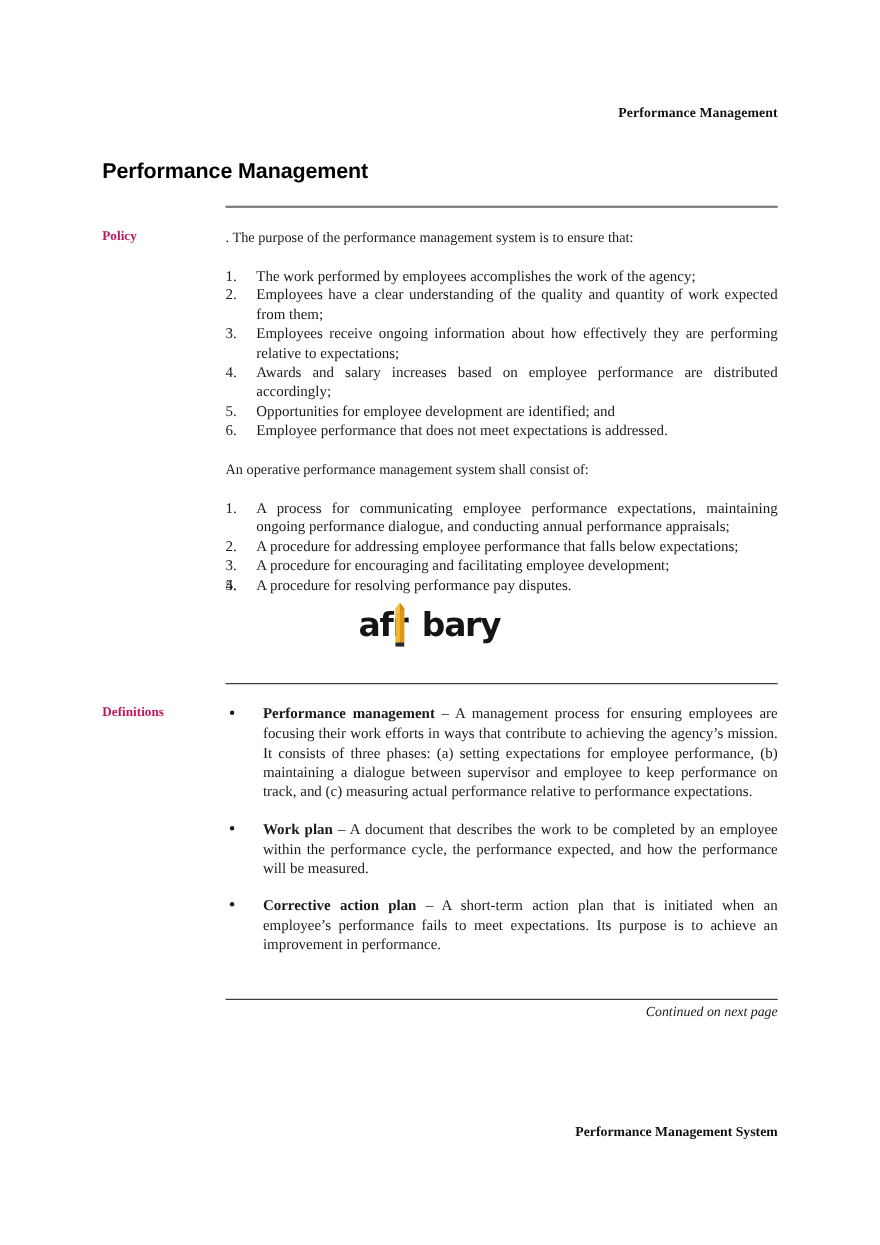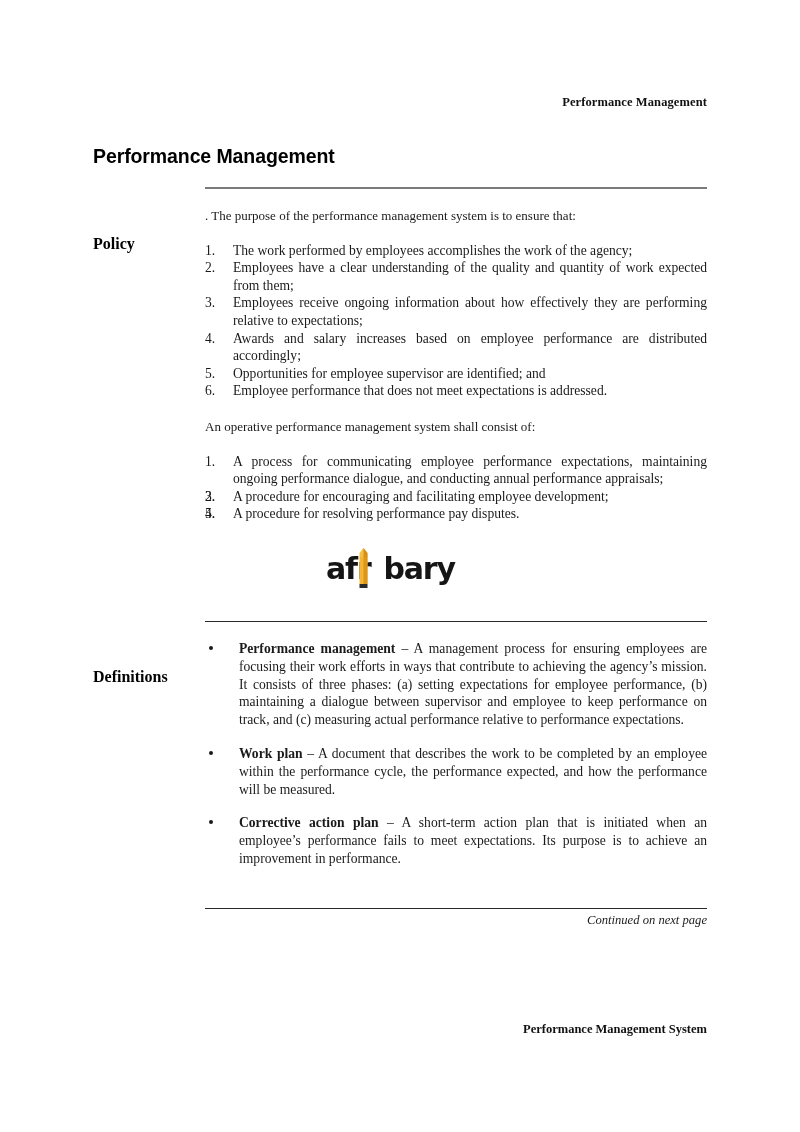--- a/index.html
+++ b/index.html
@@ -71,23 +71,22 @@
     left: 93px;
     width: 614px;
   }
   .side-label {
     position: absolute;
     left: 0px;
     top: 0px;
     width: 100px;
     font-family: "Liberation Serif", serif;
     font-weight: bold;
-    font-size: 16px;
-    color: #000000;
-    margin-top: 28px;
+    font-size: 12px;
+    color: #be185d;
   }
   .content {
     position: absolute;
     left: 112px;
     top: 0px;
     width: 502px;
   }
 
   p.para {
     margin: 0;
@@ -238,37 +237,38 @@
         <li>
           <span class="num">3.</span>
           <span>Employees receive ongoing information about how effectively they are performing relative to expectations;</span>
         </li>
         <li>
           <span class="num">4.</span>
           <span>Awards and salary increases based on employee performance are distributed accordingly;</span>
         </li>
         <li class="nojustify">
           <span class="num">5.</span>
-          <span>Opportunities for employee supervisor are identified; and</span>
+          <span>Opportunities for employee development are identified; and</span>
         </li>
         <li class="nojustify">
           <span class="num">6.</span>
           <span>Employee performance that does not meet expectations is addressed.</span>
         </li>
       </ol>
 
       <p class="para" style="margin-top:18px;">An operative performance management system shall consist of:</p>
 
       <ol class="numlist" style="margin-top:17px;">
         <li>
           <span class="num">1.</span>
           <span>A process for communicating employee performance expectations, maintaining ongoing performance dialogue, and conducting annual performance appraisals;</span>
         </li>
         <li>
           <span class="num">2.</span>
+          <span>A procedure for addressing employee performance that falls below expectations;</span>
         </li>
         <li class="nojustify">
           <span class="num">3.</span>
           <span>A procedure for encouraging and facilitating employee development;</span>
         </li>
         <li class="nojustify">
           <span class="num">4.</span>
         </li>
         <li class="nojustify">
           <span class="num">5.</span>

